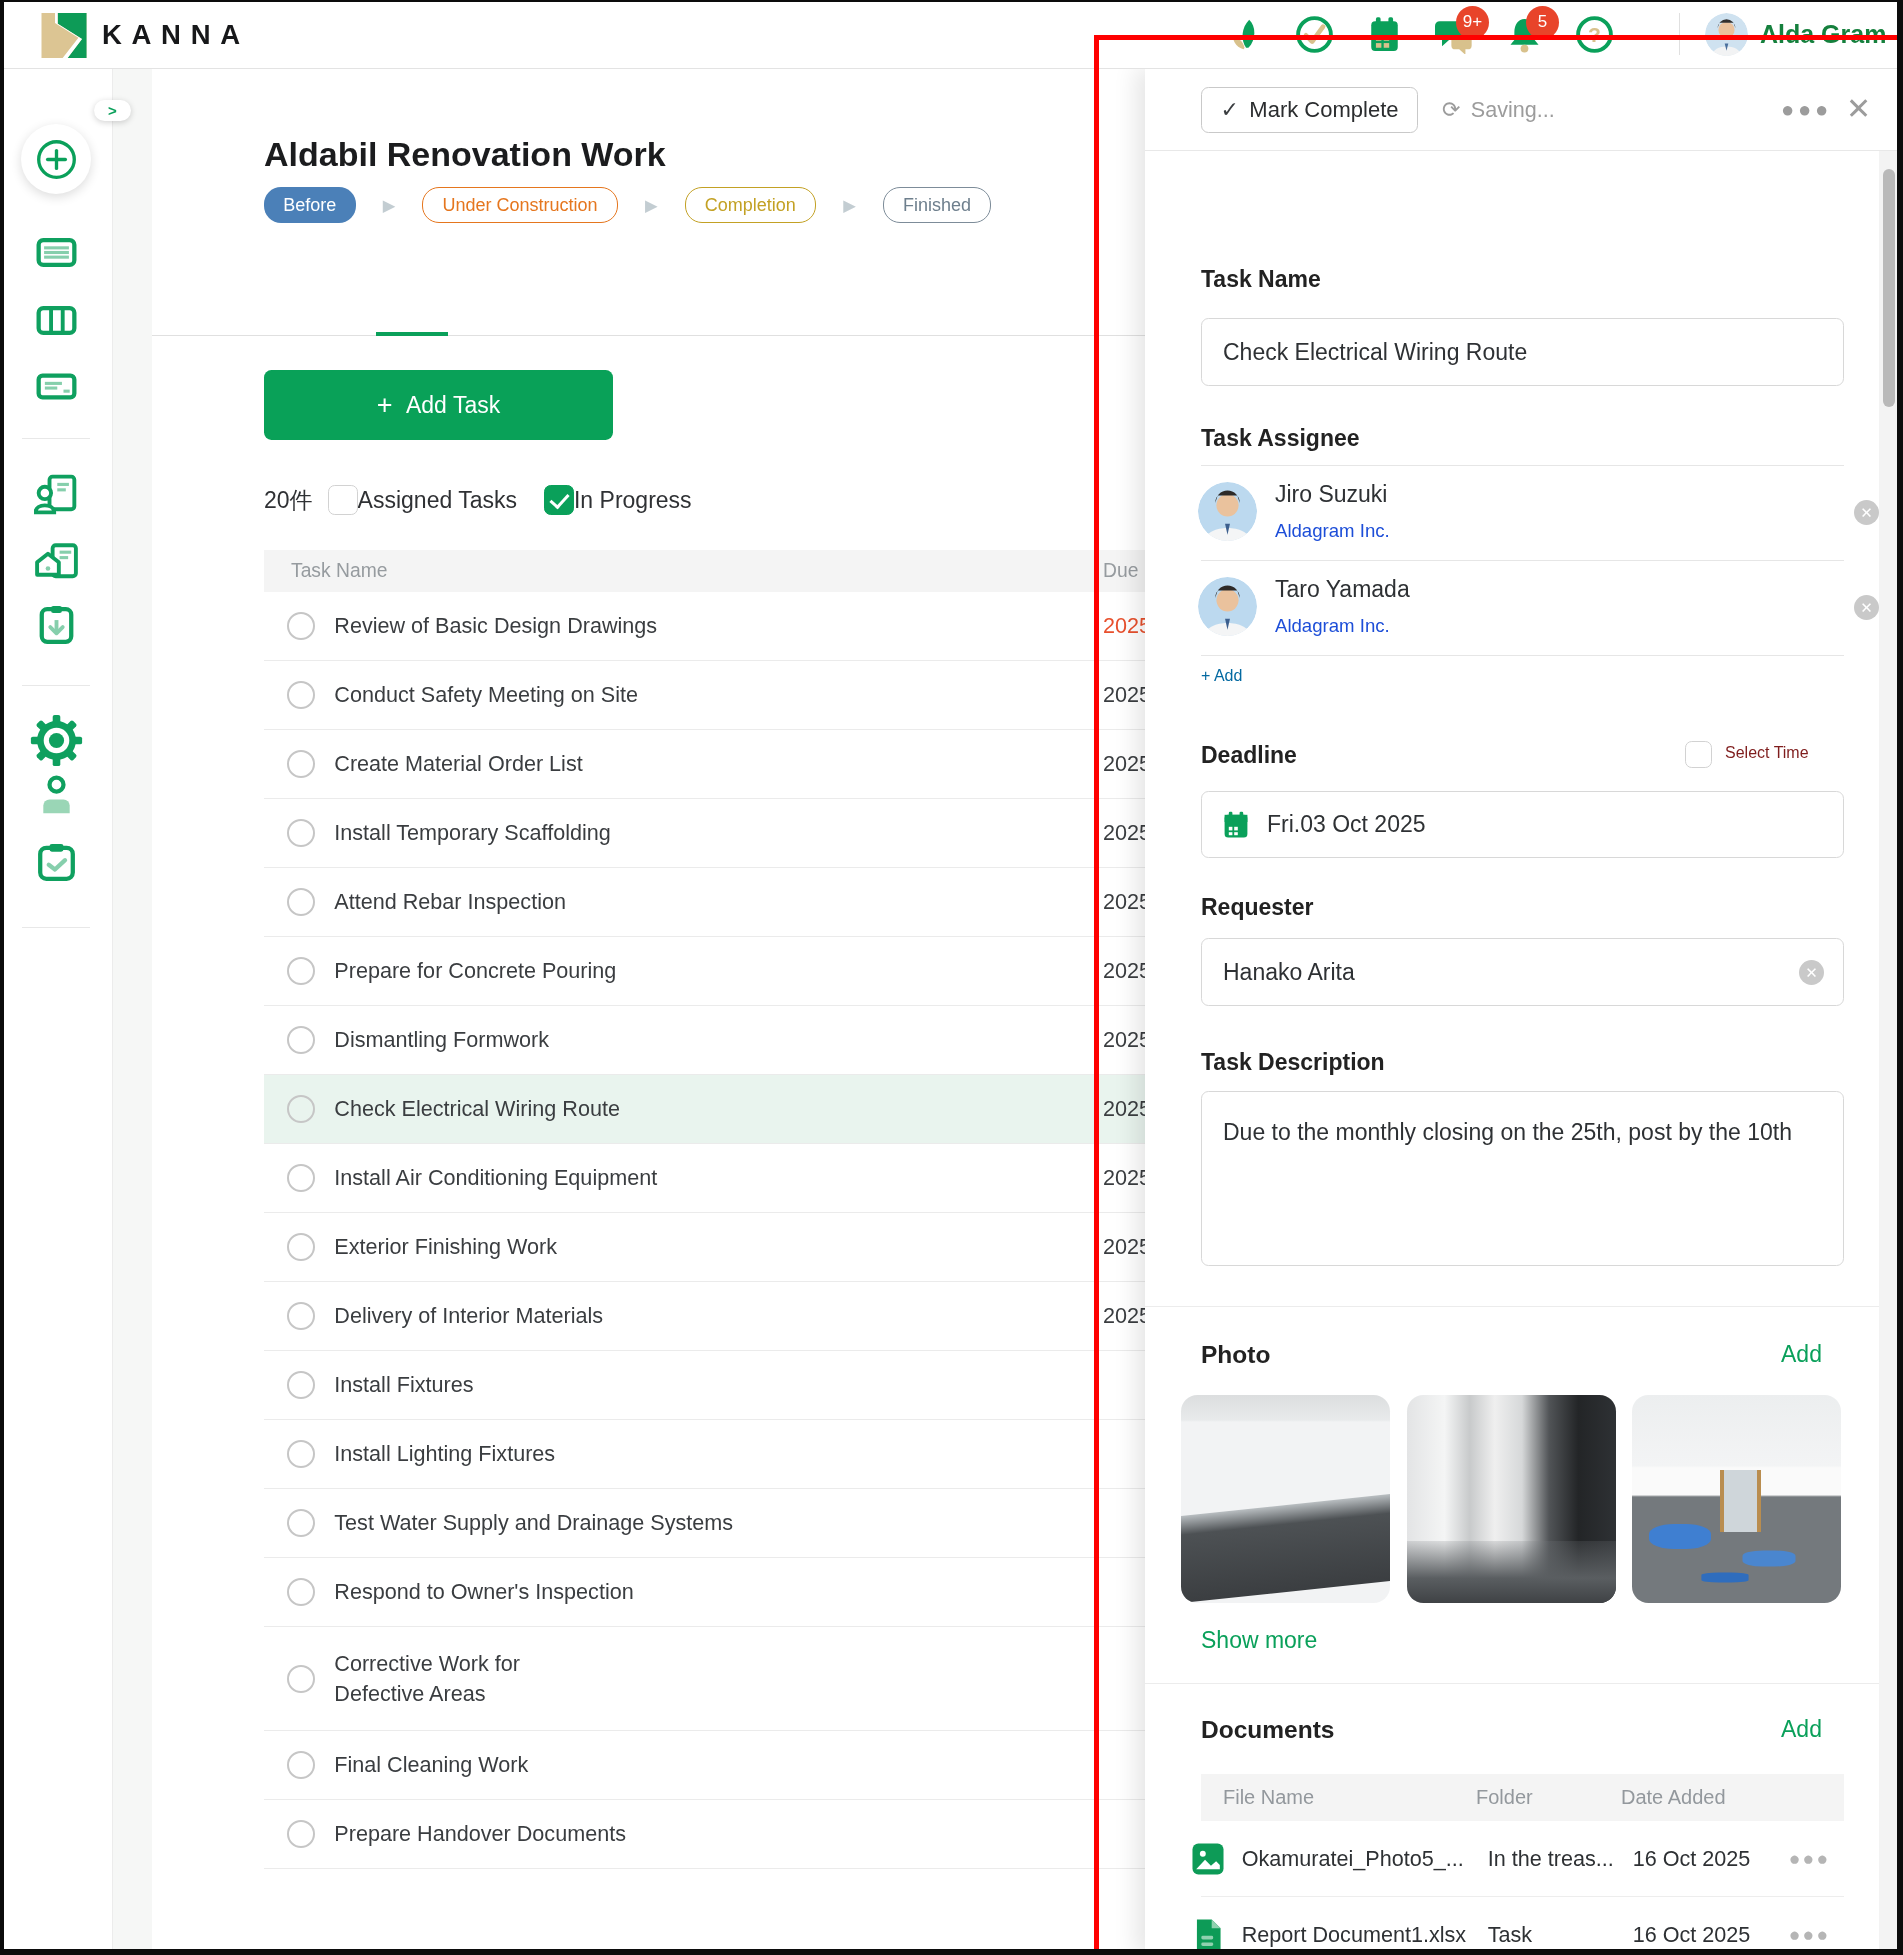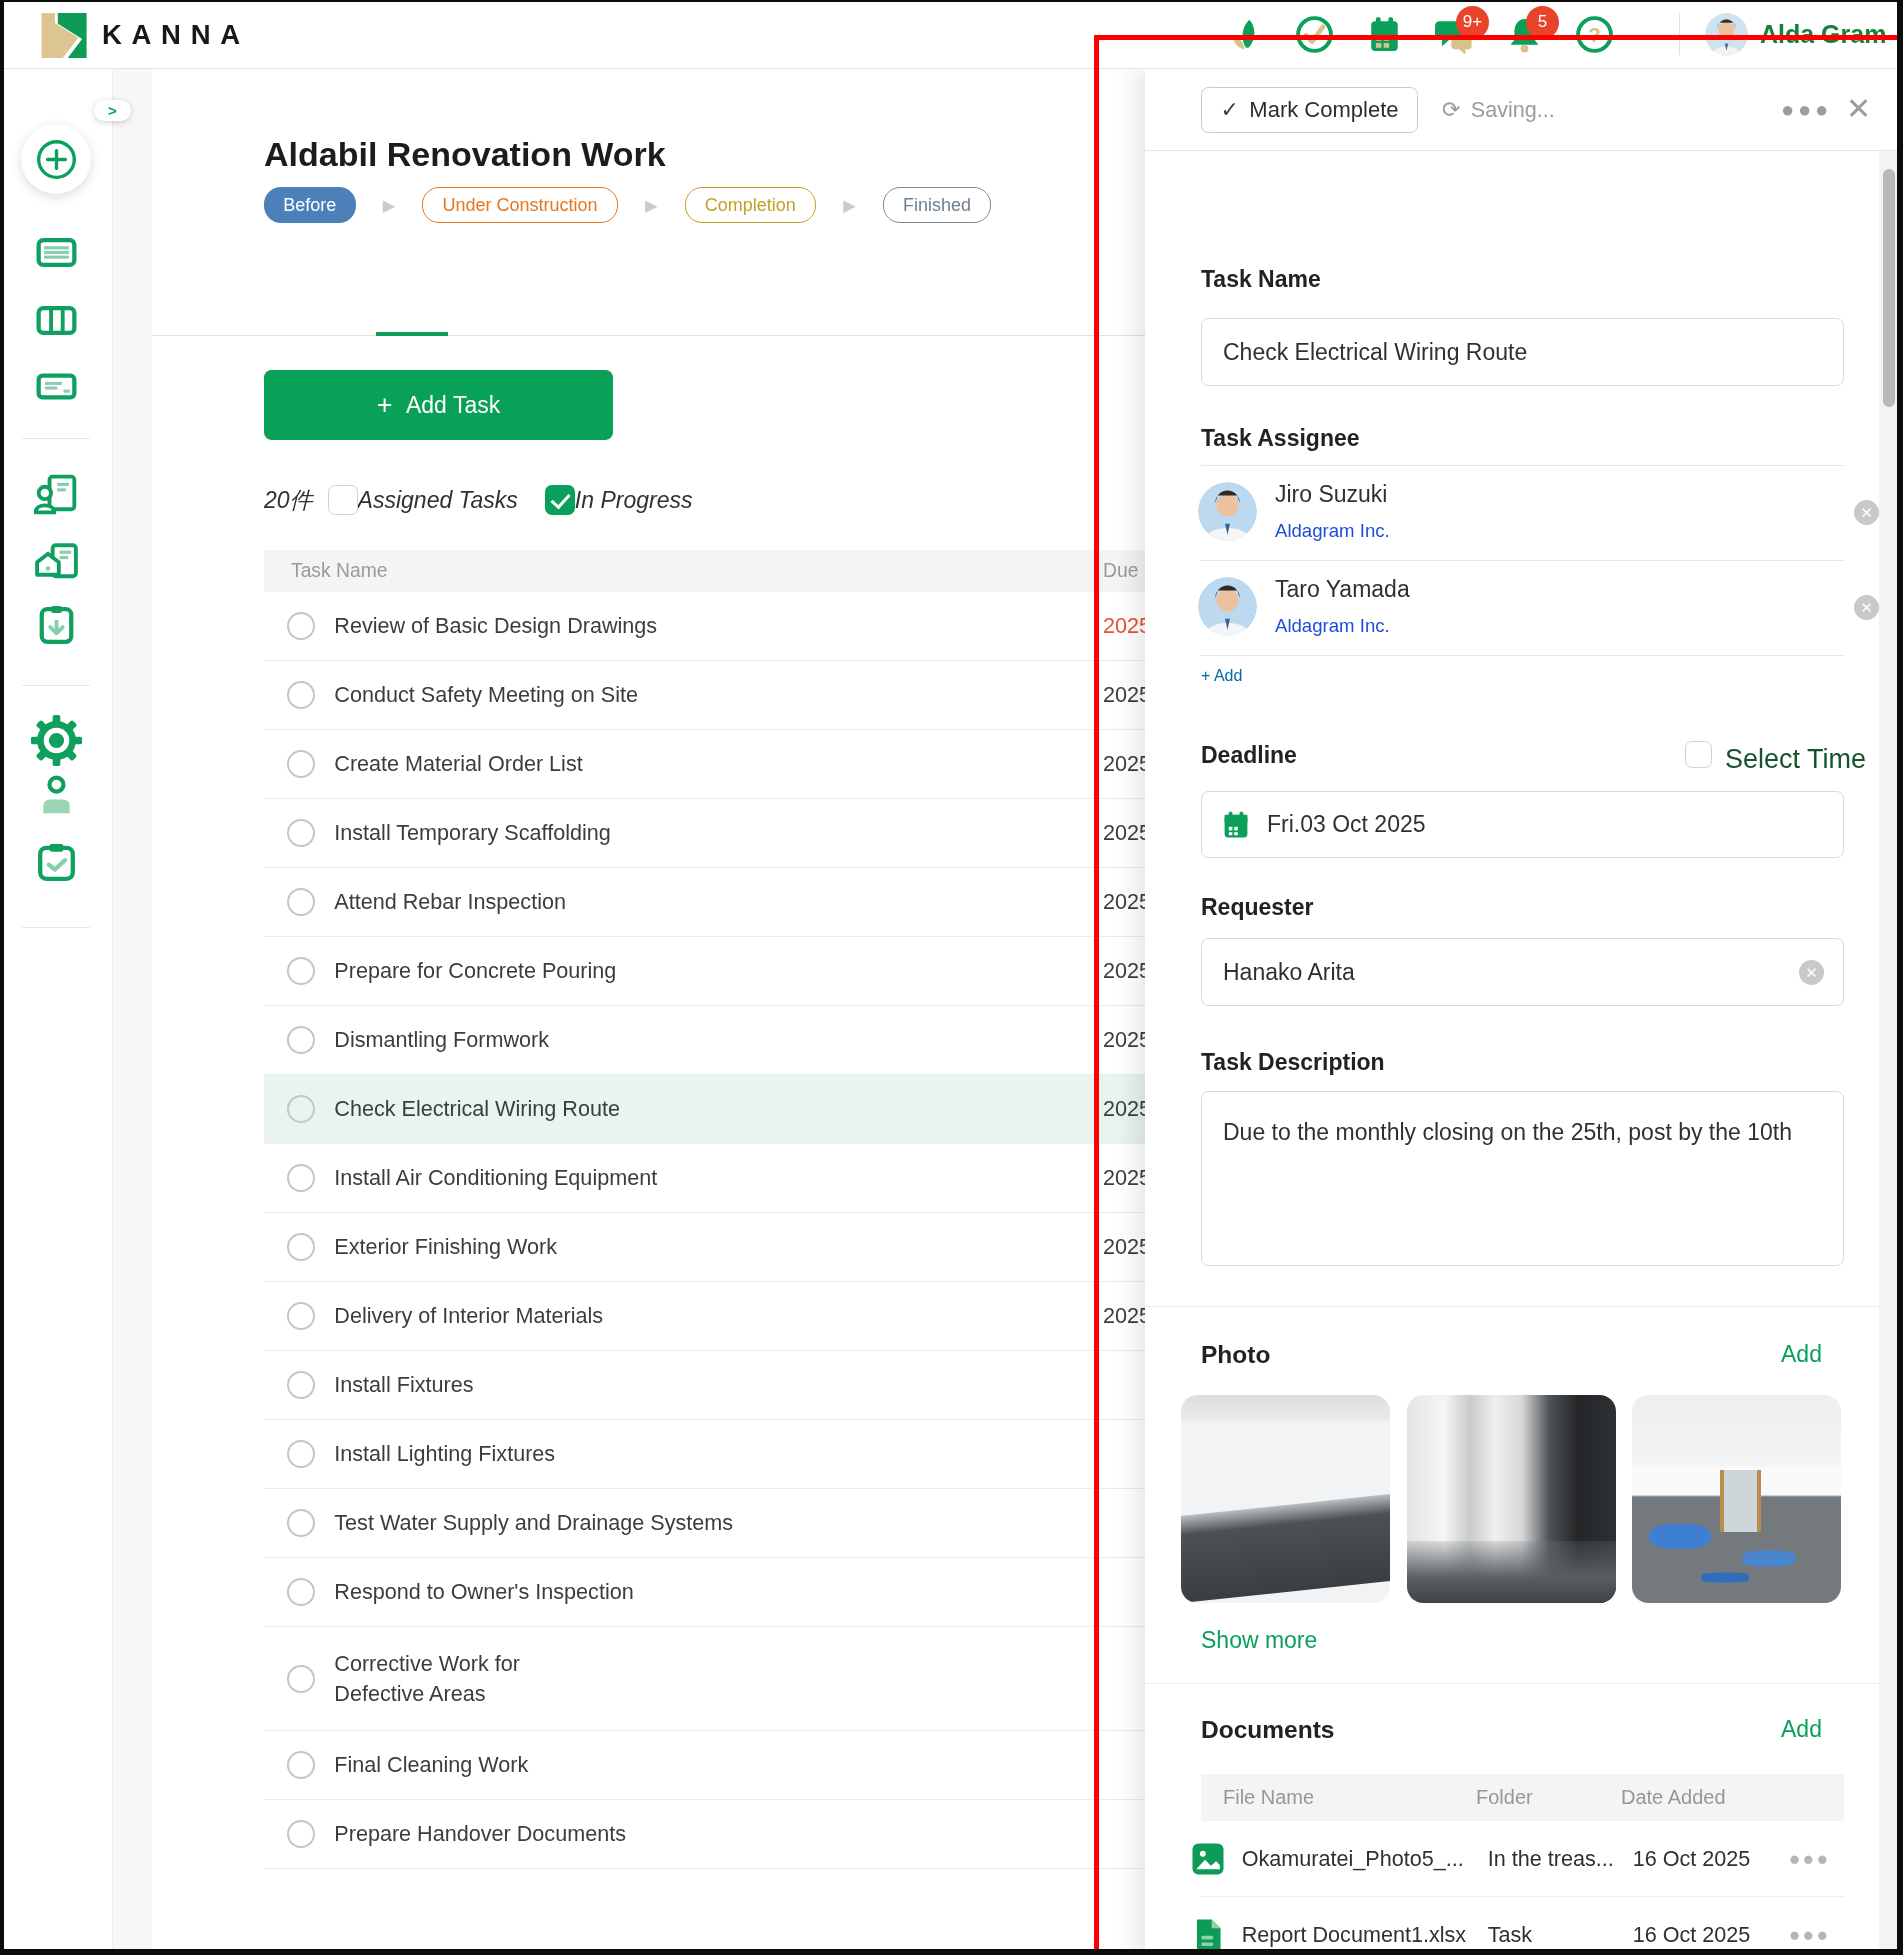--- a/index.html
+++ b/index.html
@@ -47,21 +47,21 @@
         z-index:2;}
   .tabs-rule{position:absolute;left:152px;top:335px;width:1041px;height:0.7px;background:#e0e0e0;z-index:2;}
   .tab{position:relative;font-size:21px;color:#3c3f43;text-align:center;white-space:pre-line;line-height:25px;height:64px;
        display:flex;align-items:center;justify-content:center;}
   .tab.active{color:#0aa05a;font-weight:bold;}
   .tab.active::after{content:"";position:absolute;left:-36px;right:-36px;bottom:-0.7px;height:3.7px;background:#0aa05a;}
   .add-task{position:absolute;left:264px;top:370px;width:349px;height:70px;background:#09a158;border:none;border-radius:7.4px;
             color:#fff;font-size:23px;display:flex;align-items:center;justify-content:center;gap:13.4px;z-index:2;cursor:pointer;
             font-family:inherit;}
   .add-task .plus{font-size:27px;font-weight:300;}
-  .filter-row{position:absolute;left:264px;top:482px;height:36px;display:flex;align-items:center;z-index:2;font-style:italic;}
+  .filter-row{position:absolute;left:264px;top:482px;height:36px;display:flex;align-items:center;z-index:2;}
   .count{font-size:23px;color:#2f3134;margin-right:15px;}
   .cb{width:30px;height:30px;border-radius:6.7px;border:1.5px solid #d2d2d2;background:#fff;box-sizing:border-box;position:relative;flex:0 0 auto;}
   .cb.checked{background:#0aa05a;border-color:#0aa05a;}
   .cb.checked::after{content:"";position:absolute;left:9px;top:3.7px;width:8.2px;height:15px;border:solid #fff;border-width:0 3px 3px 0;transform:rotate(42deg);}
   .filter-label{font-size:23px;color:#2f3134;margin-right:27px;}
   
   .task-table{position:absolute;left:264px;top:550px;width:900px;z-index:2;}
   .tt-head{height:42px;background:#f4f4f4;display:flex;align-items:center;position:relative;}
   .tt-head .h-name{margin-left:27px;font-size:19.3px;color:#969b9f;}
   .tt-head .h-due{position:absolute;left:839px;font-size:19.3px;color:#969b9f;}
@@ -527,21 +527,21 @@
           </div>
           <div class="as-divider" style="top: 409px;"></div>
           <div class="as-divider" style="top: 504px;"></div>
         </div>
       <div class="dw-add-link" style="position:absolute;left:56px;top:516px">
         <span>+ </span><span>Add</span>
       </div>
 
       <div class="dw-label" style="top:591px">Deadline</div>
       <span class="cb" style="position:absolute;left:540px;top:590px;width:27px;height:27px"></span>
-      <span style="position:absolute;left:580px;top:593px;font-size:27px;color:#14532d">Select Time</span>
+      <span style="position:absolute;left:580px;top:593px;font-size:16px;color:#7f1d1d">Select Time</span>
       <div class="dw-input" style="top:640px;height:67px;padding-left:18.6px;gap:16.4px">
         <svg width="30" height="30" viewBox="0 0 50 50">
             <rect x="6" y="8" width="38" height="38" rx="6" fill="#0aa05a"></rect>
             <rect x="13" y="3" width="6" height="10" rx="2" fill="#0aa05a"></rect>
             <rect x="31" y="3" width="6" height="10" rx="2" fill="#0aa05a"></rect>
             <rect x="6" y="8" width="38" height="12" fill="#0aa05a"></rect>
             <rect x="13" y="28" width="6" height="6" fill="#fff"></rect>
             <rect x="22" y="28" width="6" height="6" fill="#fff"></rect>
             <rect x="13" y="37" width="6" height="5" fill="#fff"></rect>
             <rect x="22" y="37" width="6" height="5" fill="#fff"></rect>

